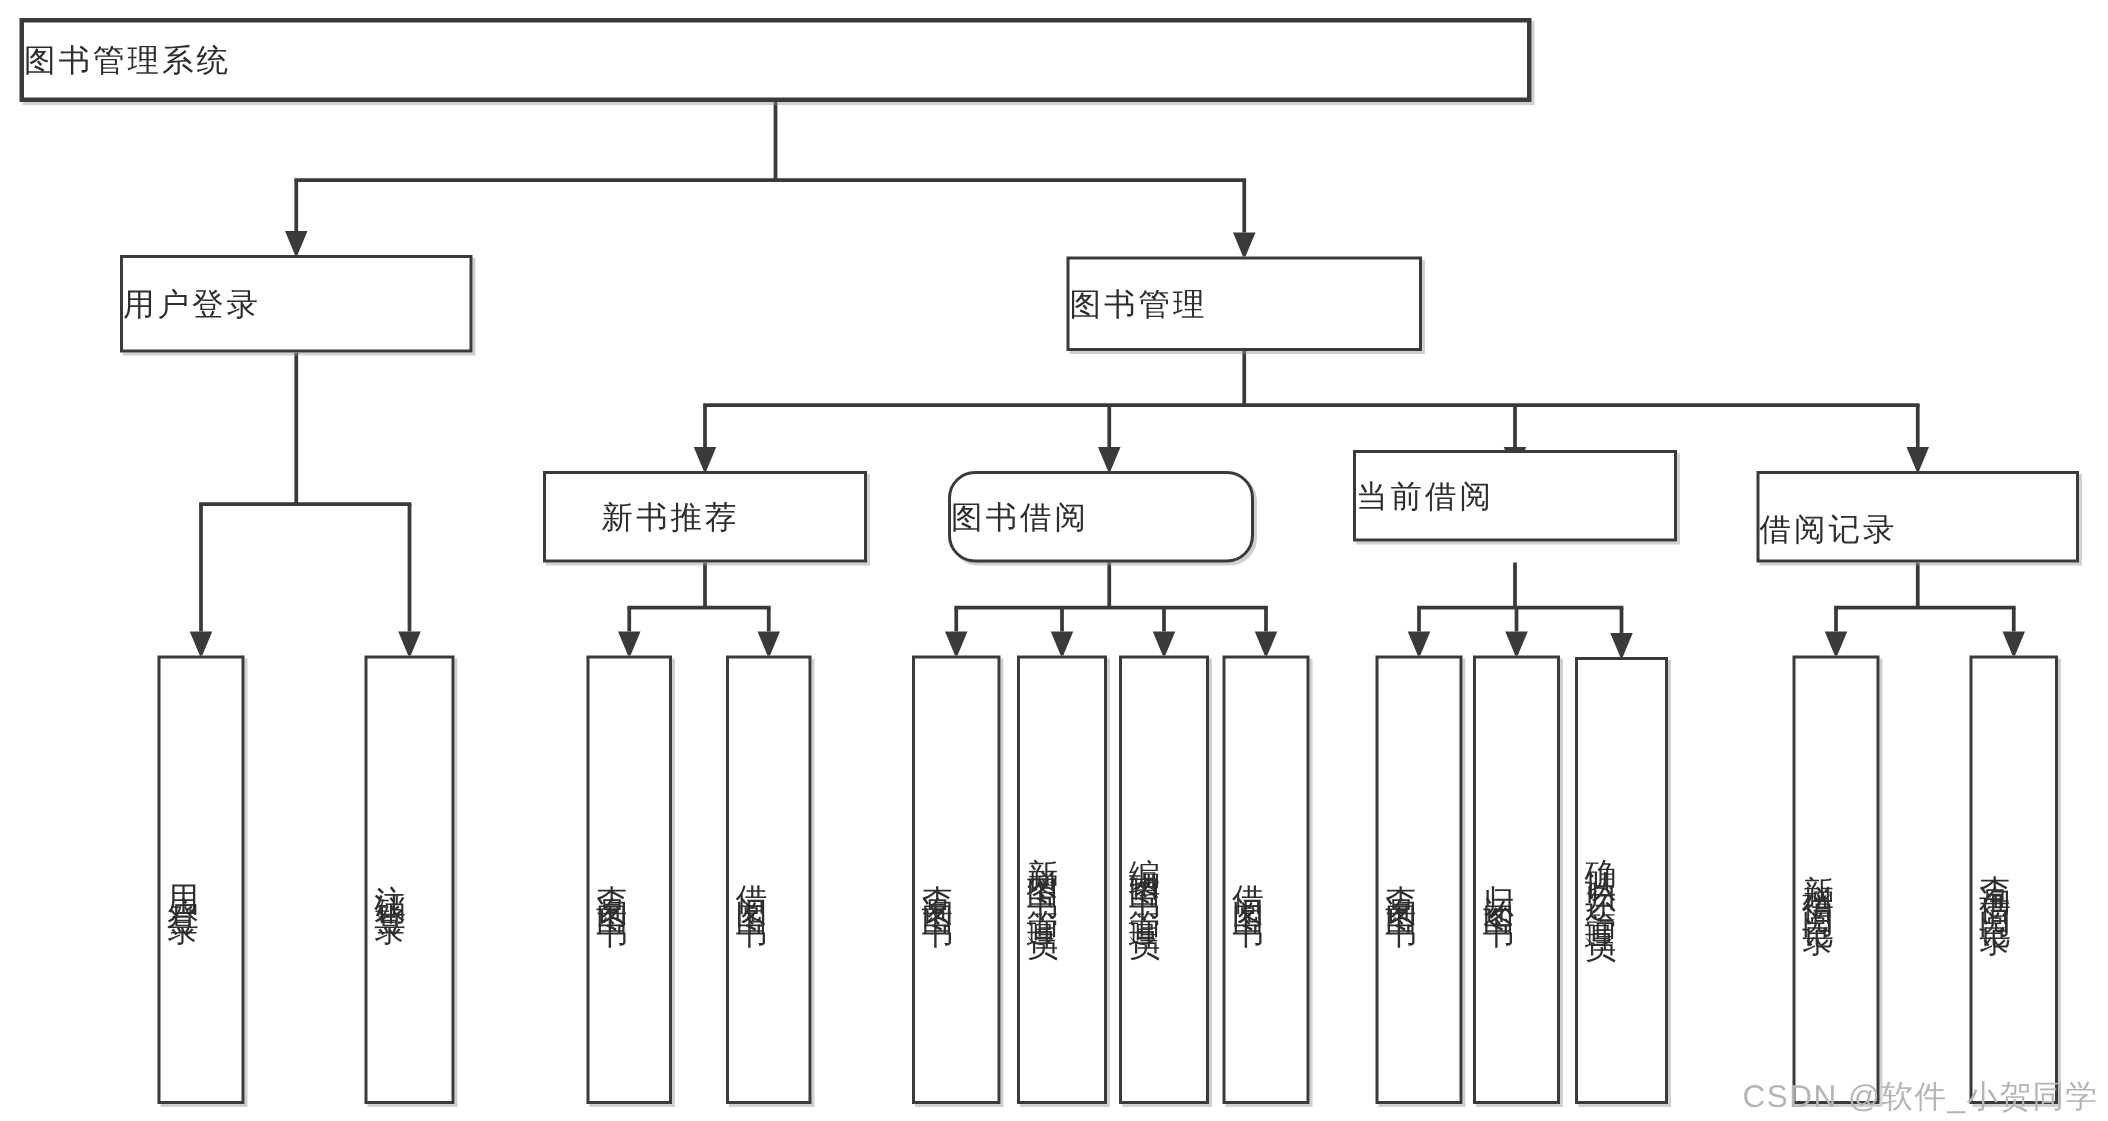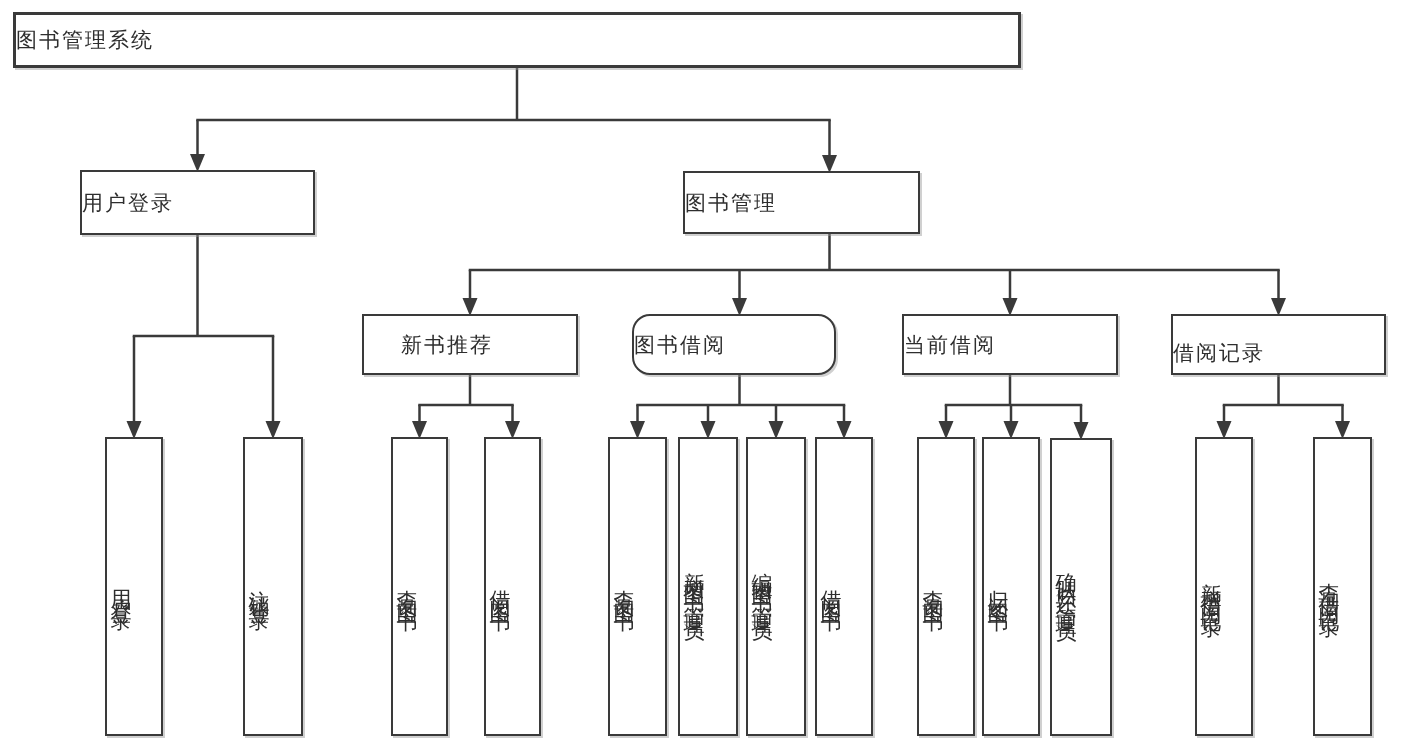--- a/index.html
+++ b/index.html
@@ -93,42 +93,43 @@
       <polygon points="1003.5,421 1018.5,421 1011,439" fill="#3a3a3a"></polygon>
       <line x1="1081" y1="405" x2="1081" y2="422" stroke="#3a3a3a" stroke-width="2.5"></line>
       <polygon points="1073.5,422 1088.5,422 1081,440" fill="#3a3a3a"></polygon>
       <line x1="1278.5" y1="375" x2="1278.5" y2="405" stroke="#3a3a3a" stroke-width="2.5"></line>
       <line x1="1222.75" y1="405" x2="1343.75" y2="405" stroke="#3a3a3a" stroke-width="2.5"></line>
       <line x1="1224" y1="405" x2="1224" y2="421" stroke="#3a3a3a" stroke-width="2.5"></line>
       <polygon points="1216.5,421 1231.5,421 1224,439" fill="#3a3a3a"></polygon>
       <line x1="1342.5" y1="405" x2="1342.5" y2="421" stroke="#3a3a3a" stroke-width="2.5"></line>
       <polygon points="1335,421 1350,421 1342.5,439" fill="#3a3a3a"></polygon>
     </svg>
+  <div id="watermark" style="color: rgb(181, 181, 181);">CSDN @软件_小贺同学</div>
 <div class="node horizontal root" style="left: 13px; top: 12px; width: 1008px; height: 56px; border-color: rgb(58, 58, 58); background: rgb(255, 255, 255);">
       <span class="label" style="color: rgb(46, 46, 46);">图书管理系统</span>
     </div>
     <div class="node horizontal" style="left: 80px; top: 170px; width: 235px; height: 65px; border-color: rgb(58, 58, 58); background: rgb(255, 255, 255);">
       <span class="label" style="color: rgb(46, 46, 46);">用户登录</span>
     </div>
-    <div class="node horizontal" style="left: 683px; top: 171px; width: 237px; height: 63px; border-color: rgb(58, 58, 58); background: rgb(255, 255, 255);">
+    <div class="node horizontal" style="left: 711px; top: 171px; width: 237px; height: 63px; border-color: rgb(58, 58, 58); background: rgb(255, 255, 255);">
       <span class="label" style="color: rgb(46, 46, 46);">图书管理</span>
     </div>
     <div class="node vertical" style="left: 105px; top: 437px; width: 58px; height: 299px; border-color: rgb(58, 58, 58); background: rgb(255, 255, 255);">
       <span class="label" style="color: rgb(46, 46, 46);">用户登录</span>
     </div>
     <div class="node vertical" style="left: 243px; top: 437px; width: 60px; height: 299px; border-color: rgb(58, 58, 58); background: rgb(255, 255, 255);">
       <span class="label" style="color: rgb(46, 46, 46);">注销登录</span>
     </div>
     <div class="node horizontal" style="left: 362px; top: 314px; width: 216px; height: 61px; border-color: rgb(58, 58, 58); background: rgb(255, 255, 255); padding-left: 37px;">
       <span class="label" style="color: rgb(46, 46, 46);">新书推荐</span>
     </div>
     <div class="node horizontal" style="left: 632px; top: 314px; width: 204px; height: 61px; border-color: rgb(58, 58, 58); background: rgb(255, 255, 255); border-radius: 18px;">
       <span class="label" style="color: rgb(46, 46, 46);">图书借阅</span>
     </div>
-    <div class="node horizontal" style="left: 902px; top: 314px; width: 216px; height: 61px; border-color: rgb(58, 58, 58); background: rgb(255, 255, 255);">
+    <div class="node horizontal" style="left: 902px; top: 300px; width: 216px; height: 61px; border-color: rgb(58, 58, 58); background: rgb(255, 255, 255);">
       <span class="label" style="color: rgb(46, 46, 46);">当前借阅</span>
     </div>
     <div class="node horizontal" style="left: 1171px; top: 314px; width: 215px; height: 61px; border-color: rgb(58, 58, 58); background: rgb(255, 255, 255);">
       <span class="label" style="color: rgb(46, 46, 46); margin-top: 16px;">借阅记录</span>
     </div>
     <div class="node vertical" style="left: 391px; top: 437px; width: 57px; height: 299px; border-color: rgb(58, 58, 58); background: rgb(255, 255, 255);">
       <span class="label" style="color: rgb(46, 46, 46);">查询图书</span>
     </div>
     <div class="node vertical" style="left: 484px; top: 437px; width: 57px; height: 299px; border-color: rgb(58, 58, 58); background: rgb(255, 255, 255);">
       <span class="label" style="color: rgb(46, 46, 46);">借阅图书</span>

